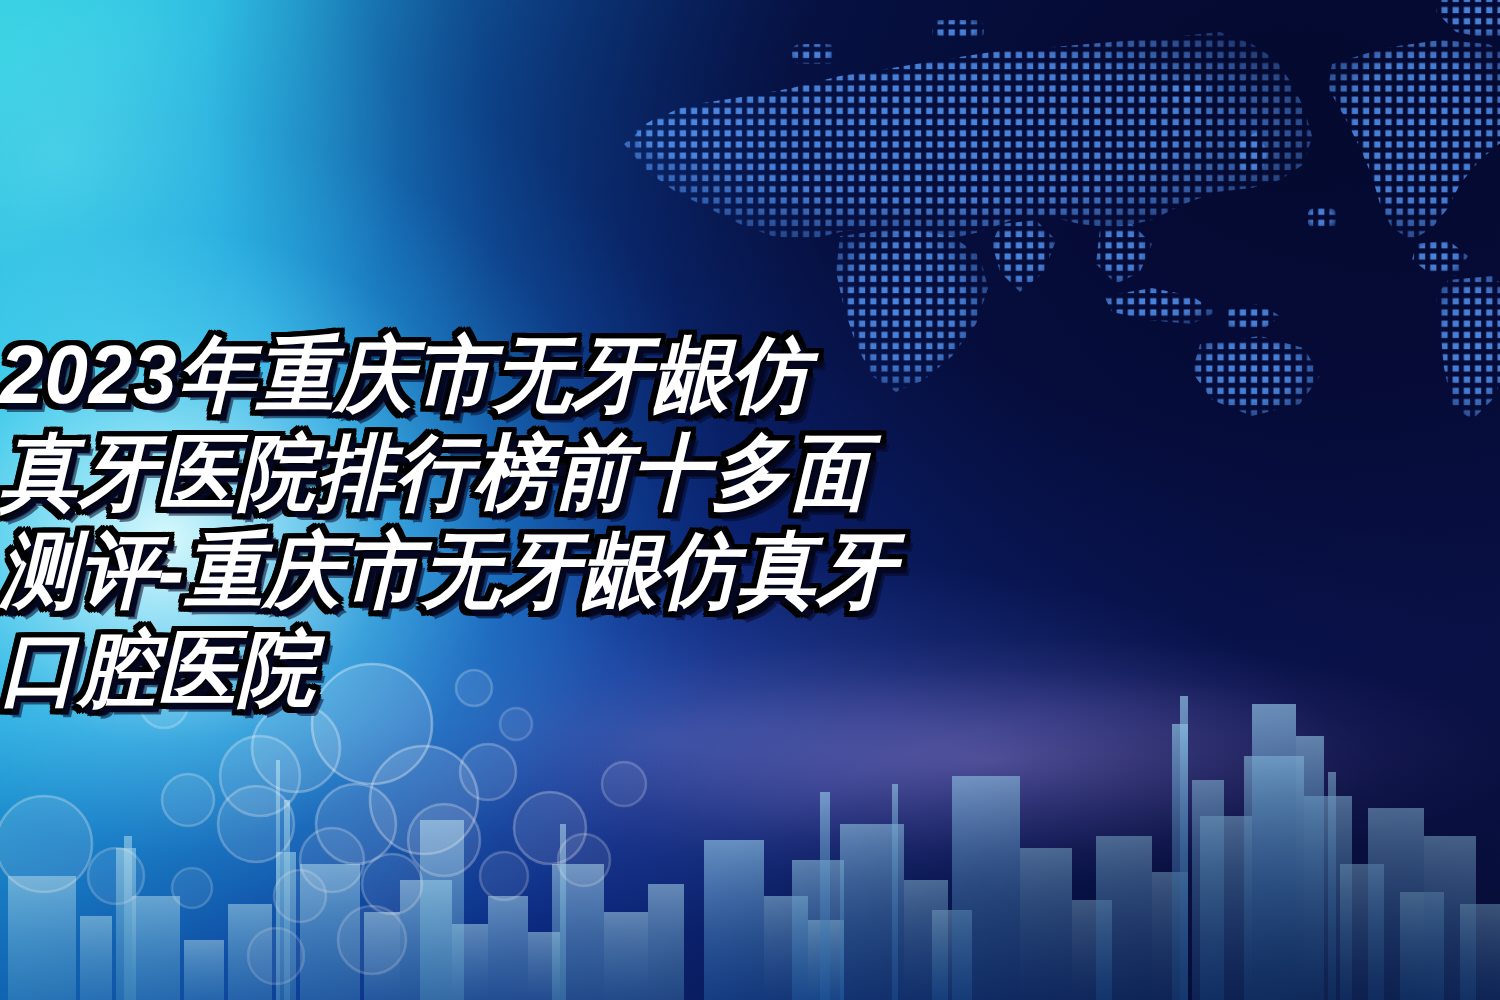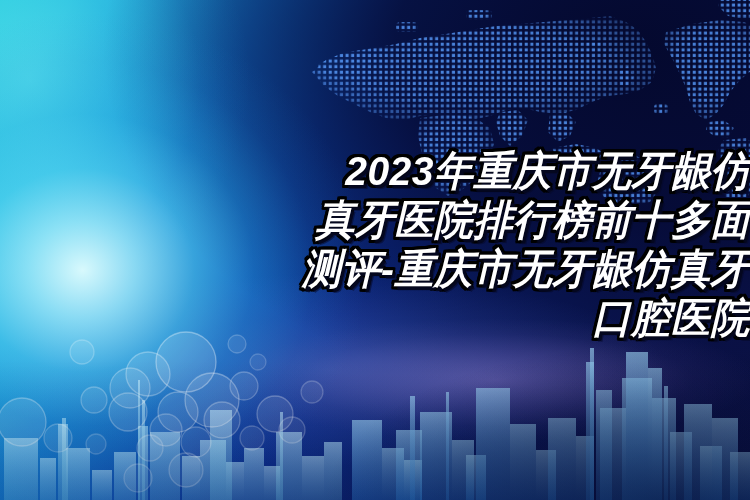--- a/index.html
+++ b/index.html
@@ -100,22 +100,22 @@
         rgba(4,10,46,.55) 0%,
         rgba(5,12,54,.25) 50%,
         rgba(6,14,60,0) 78%),
       linear-gradient(to bottom, rgba(0,0,0,0) 72%, rgba(4,8,40,.18) 100%);
   }
 
   
   #headline{
     position:absolute;
     left:0;right:0;
-    top:146px;
-    text-align:right;
+    top:164px;
+    text-align:left;
     z-index:20;
   }
   .hl-line{
     display:block;
     color:#ffffff;
     font-size:39px;
     line-height:49px;
     font-weight:bold;
     font-style:italic;
     letter-spacing:.5px;

